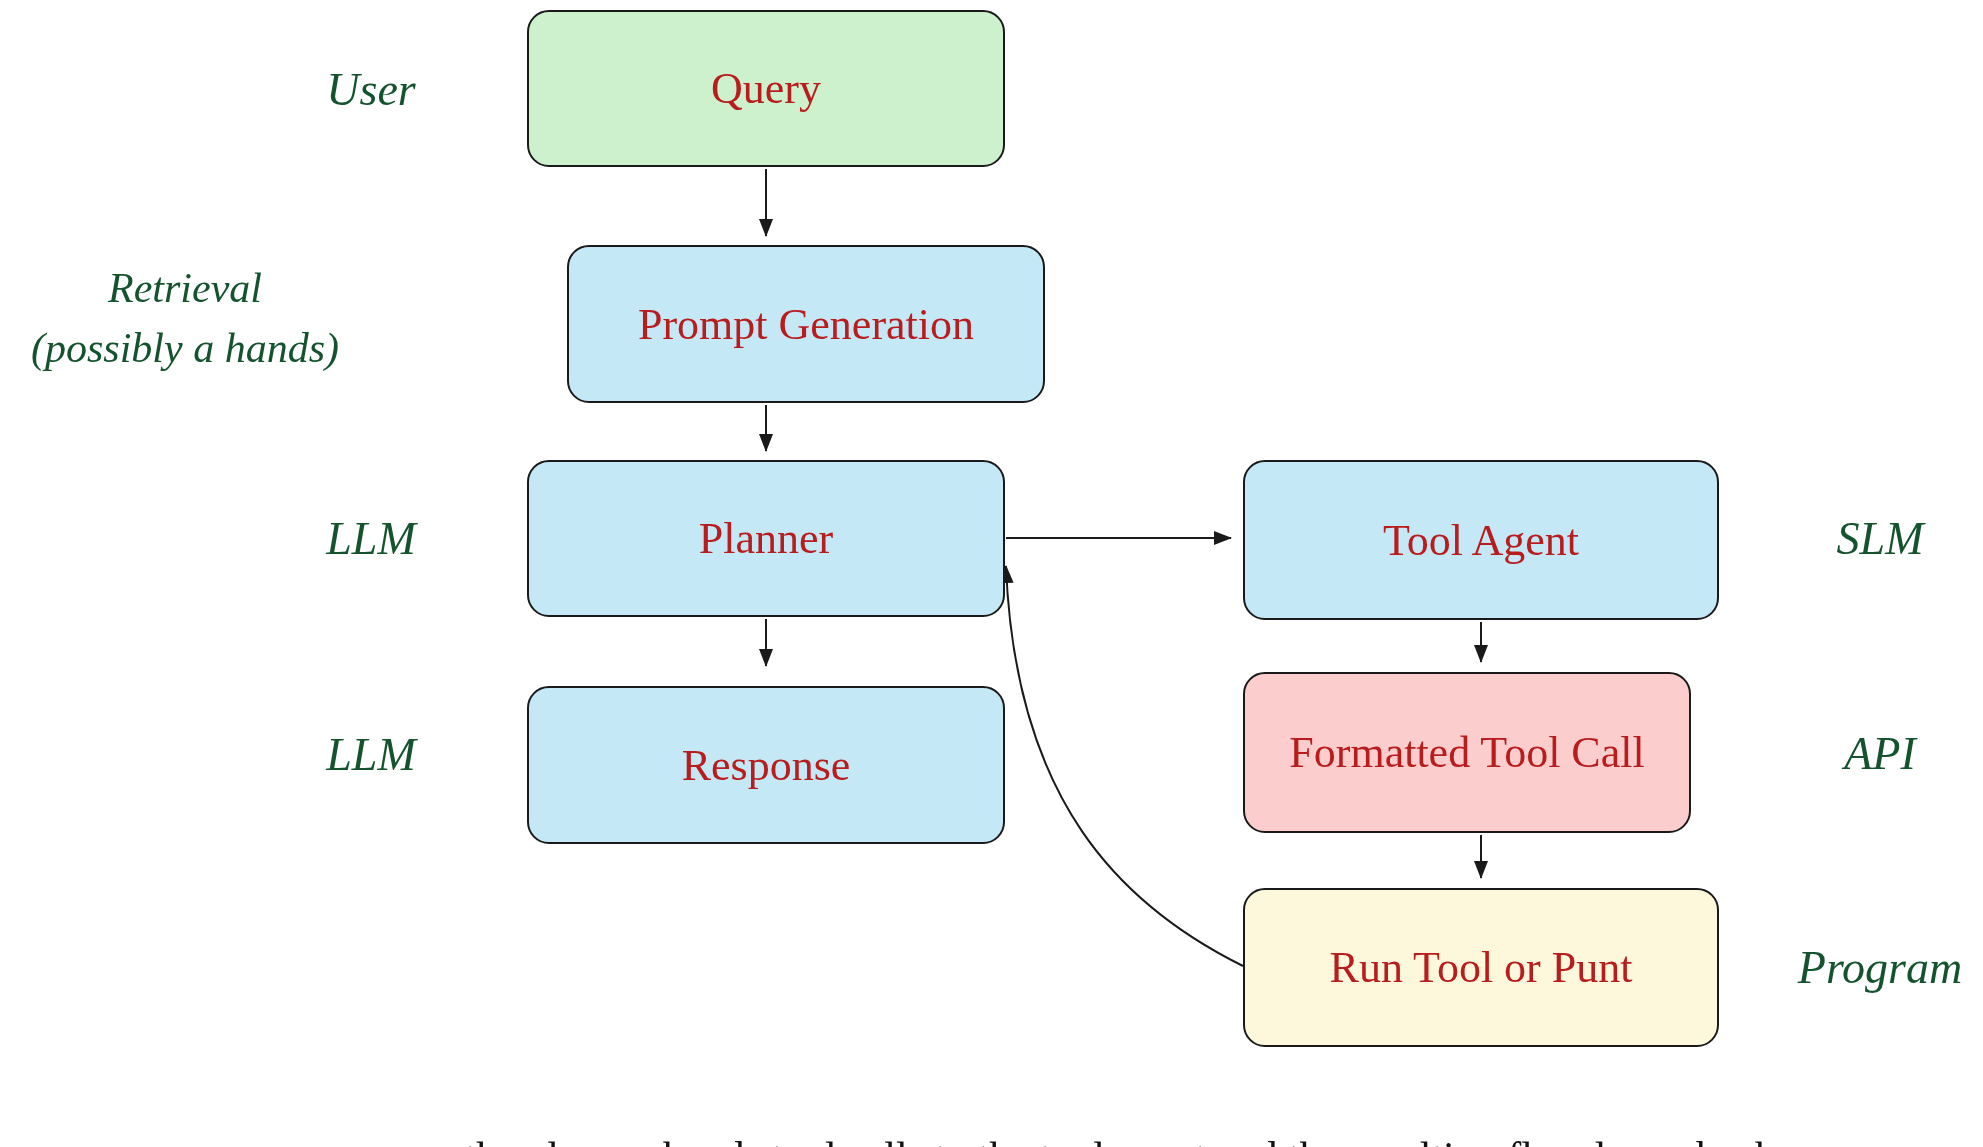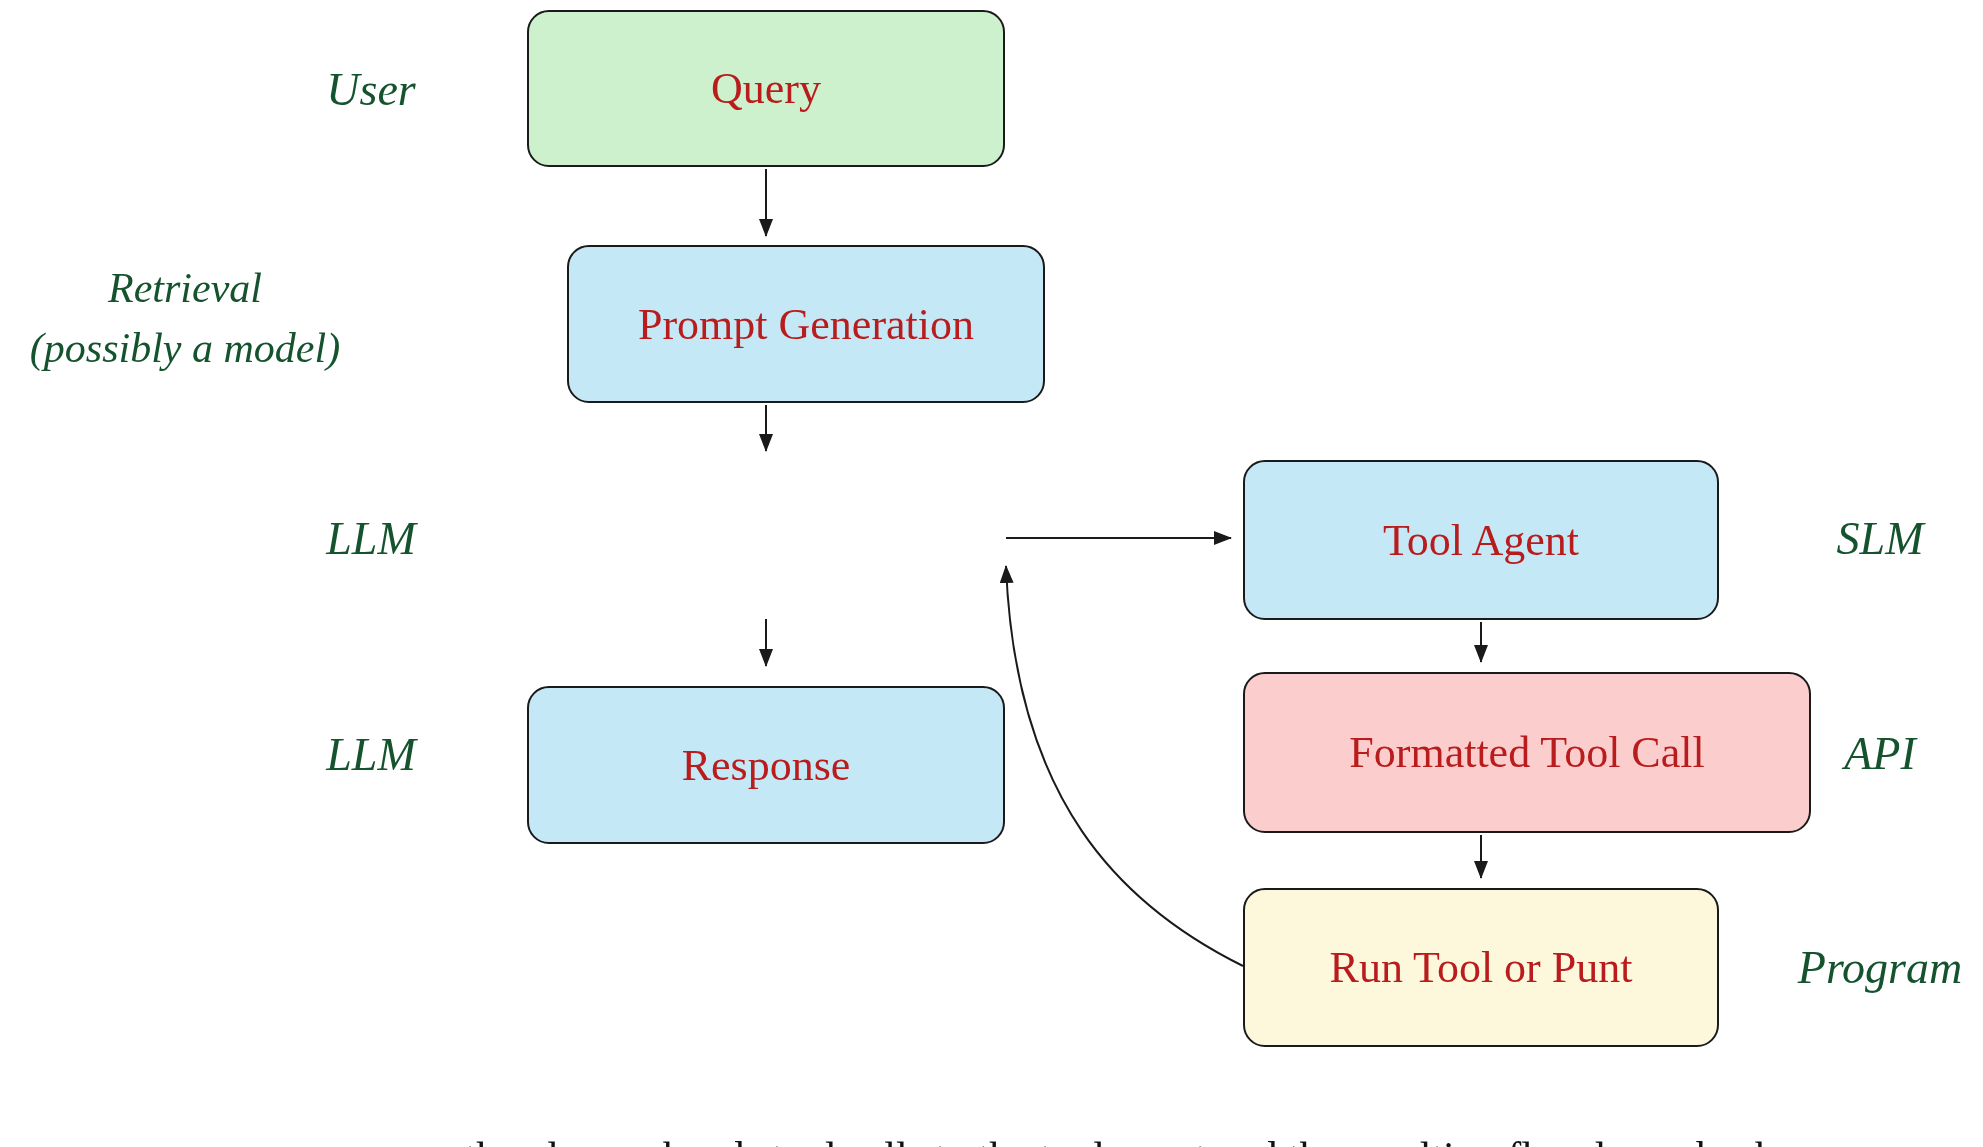--- a/index.html
+++ b/index.html
@@ -83,45 +83,48 @@
   </svg>
 
   <div class="node" style="left: 527px; top: 10px; width: 478px; height: 157px; background-color: rgb(205, 240, 205);">
     <span>Query</span>
   </div>
 
   <div class="node" style="left: 527px; top: 245px; width: 478px; height: 158px; background-color: rgb(197, 232, 247); margin-left: 40px;">
     <span>Prompt Generation</span>
   </div>
 
+  <div class="node" style="left: 527px; top: 460px; width: 478px; height: 157px; background-color: rgb(197, 232, 247);">
+    <span>Planner</span>
+  </div>
 
   <div class="node" style="left: 527px; top: 686px; width: 478px; height: 158px; background-color: rgb(197, 232, 247);">
     <span>Response</span>
   </div>
 
   <div class="node" style="left: 1243px; top: 460px; width: 476px; height: 160px; background-color: rgb(197, 232, 247);">
     <span>Tool Agent</span>
   </div>
 
-  <div class="node" style="left: 1243px; top: 672px; width: 568px; height: 161px; background-color: rgb(252, 205, 205);">
+  <div class="node" style="left: 1243px; top: 672px; width: 448px; height: 161px; background-color: rgb(252, 205, 205);">
     <span>Formatted Tool Call</span>
   </div>
 
   <div class="node" style="left: 1243px; top: 888px; width: 476px; height: 159px; background-color: rgb(253, 248, 220);">
     <span>Run Tool or Punt</span>
   </div>
 
   <div class="side-label" style="left:251px; top:63px; width:240px; height:52px;">
     <span>User</span>
   </div>
 
   <div class="side-label two-line" style="left:0px; top:258px; width:370px; height:120px;">
     <span>
       <span>Retrieval</span><br>
-      <span>(possibly a model)</span>
+      <span>(possibly a hands)</span>
     </span>
   </div>
 
   <div class="side-label" style="left:251px; top:512px; width:240px; height:52px;">
     <span>LLM</span>
   </div>
 
   <div class="side-label" style="left:251px; top:728px; width:240px; height:52px;">
     <span>LLM</span>
   </div>

